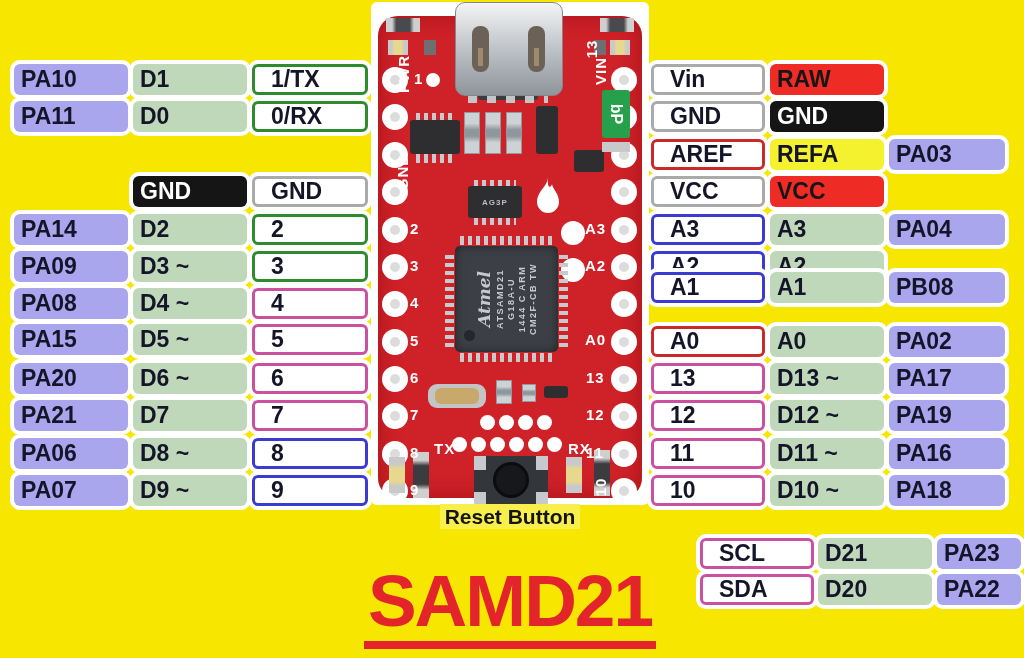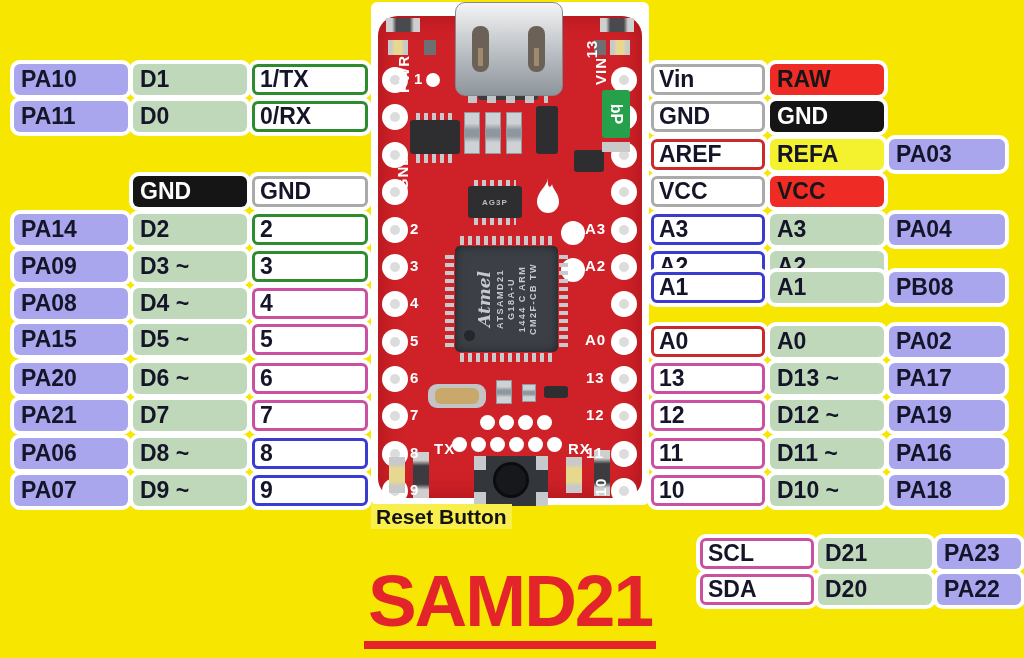--- a/index.html
+++ b/index.html
@@ -12,21 +12,21 @@
      display:flex;align-items:center;padding-left:7px;
      font-weight:bold;font-size:23px;color:#15152a;
      box-shadow:0 0 0 4px #ffffff;}
   .c1{left:0;width:114px}.c2{left:119px;width:114px}.c3{left:238px;width:116px}
   .c3s{left:237px;width:84px}
   .purple{background:#a9a6ee}
   .green{background:#c0d8ba}
   .redbg{background:#ee2b24;color:#161616}
   .blackbg{background:#151515;color:#ffffff}
   .yellowbg{background:#f4f12f}
-  .wbox{background:#ffffff;border:3px solid #aaaaaa;padding-left:5px}
+  .wbox{background:#ffffff;border:3px solid #aaaaaa;padding-left:16px}
   .b-green{border-color:#2e8b2e}.b-gray{border-color:#aaaaaa}
   .b-pink{border-color:#c9519f}.b-blue{border-color:#3b3bcf}.b-red{border-color:#cc2a2a}
   
   .abs{position:absolute;}
   #photo-bg{left:371px;top:2px;width:278px;height:503px;background:#ffffff;border-radius:6px;}
   #pcb{left:378px;top:16px;width:264px;height:482px;background:#cf2128;border-radius:20px;
        box-shadow:inset 0 0 22px rgba(110,0,6,.45);}
   .hole{width:26px;height:26px;border-radius:50%;background:#ffffff;}
   .hole::after{content:"";position:absolute;left:8px;top:8px;width:10px;height:10px;
                border-radius:50%;background:#dcdcdc;}
@@ -61,21 +61,21 @@
       display:flex;align-items:center;justify-content:center;}
   #bp span{transform:rotate(90deg);color:#fff;font-weight:bold;font-size:16px;}
   #xtal{left:428px;top:384px;width:58px;height:24px;background:#c2c4c6;border-radius:9px;}
   #xtal::after{content:"";position:absolute;left:7px;top:4px;width:44px;height:16px;
                background:#c9a86b;border-radius:6px;}
   #rst-base{left:474px;top:456px;width:74px;height:50px;background:#33363b;border-radius:4px;}
   .rst-pad{width:12px;height:14px;background:#c6cacd;}
   #rst-btn{left:493px;top:462px;width:36px;height:36px;border-radius:50%;
            background:#17181b;border:3px solid #0c0c0d;box-sizing:border-box;}
   
-  #caption{left:371px;top:505px;width:278px;text-align:left;
+  #caption{left:371px;top:505px;width:278px;text-align:center;
            font-size:21px;font-weight:bold;color:#141414;}
   #caption span{background:#f8ef4d;padding:1px 5px;}
   #title{left:320px;top:564px;width:380px;text-align:center;}
   #title span{display:inline-block;font-size:73px;font-weight:bold;letter-spacing:-2px;
               line-height:1;color:#e3242b;border-bottom:8px solid #e3242b;padding:0 4px 4px 4px;}
 </style>
 </head>
 <body>
 
 <div id="stage">

